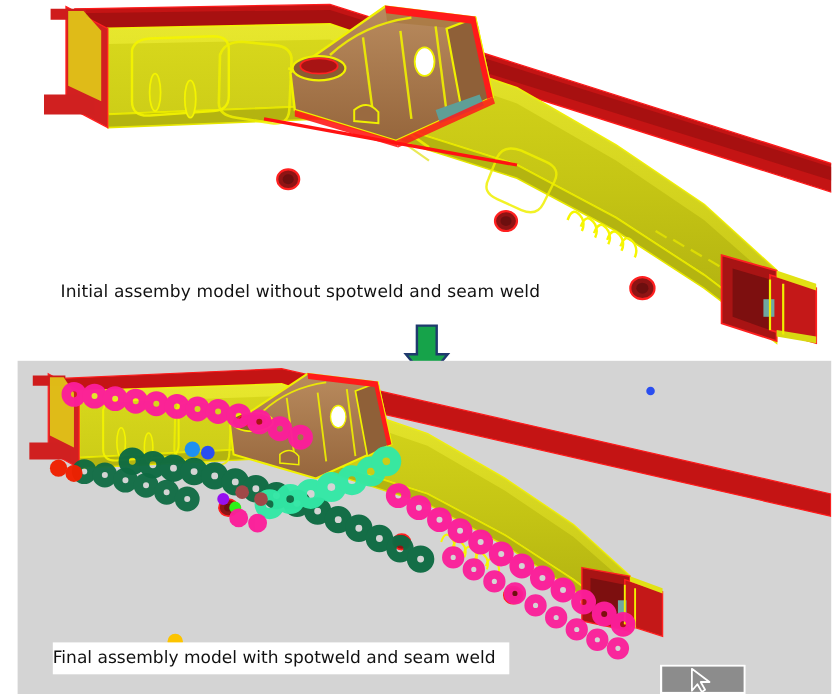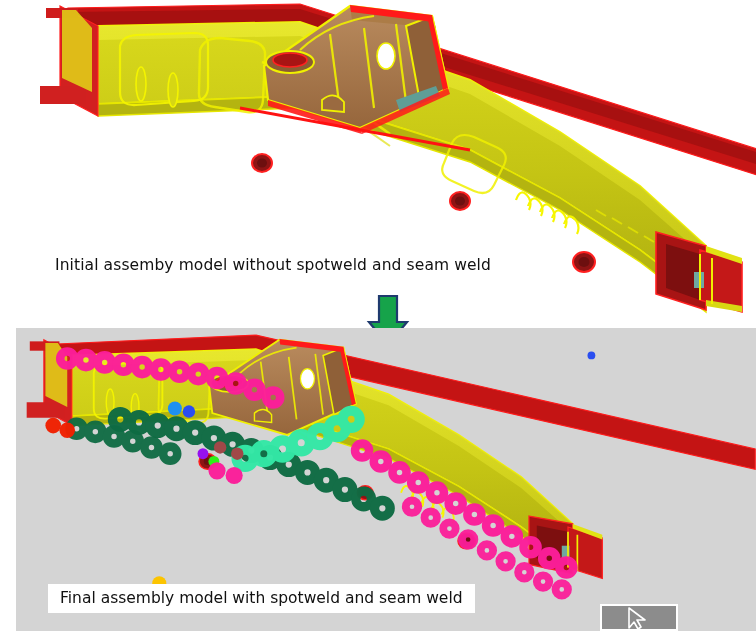--- a/index.html
+++ b/index.html
@@ -28,21 +28,21 @@
   
   .panel-bottom{
     position:absolute;left:16px;top:328px;width:740px;height:303px;
     background:#d4d4d4;overflow:hidden;
   }
   .panel-bottom svg.scene{position:absolute;left:-16px;top:-328px;}
 
   .caption-bottom{
     position:absolute;left:48px;top:584px;
     background:#ffffff;
-    padding:5px 12px 6px 12px;
+    padding:5px 12px 6px 0;
     font-size:15.5px;color:#111;white-space:nowrap;
     font-family:"DejaVu Sans", sans-serif;
   }
 
   
   .cursor-btn{
     position:absolute;left:600px;top:604px;width:78px;height:27px;
     background:#8c8c8c;border:2px solid #ffffff;box-sizing:border-box;
   }
   .cursor-btn svg{position:absolute;left:26px;top:1px;}

